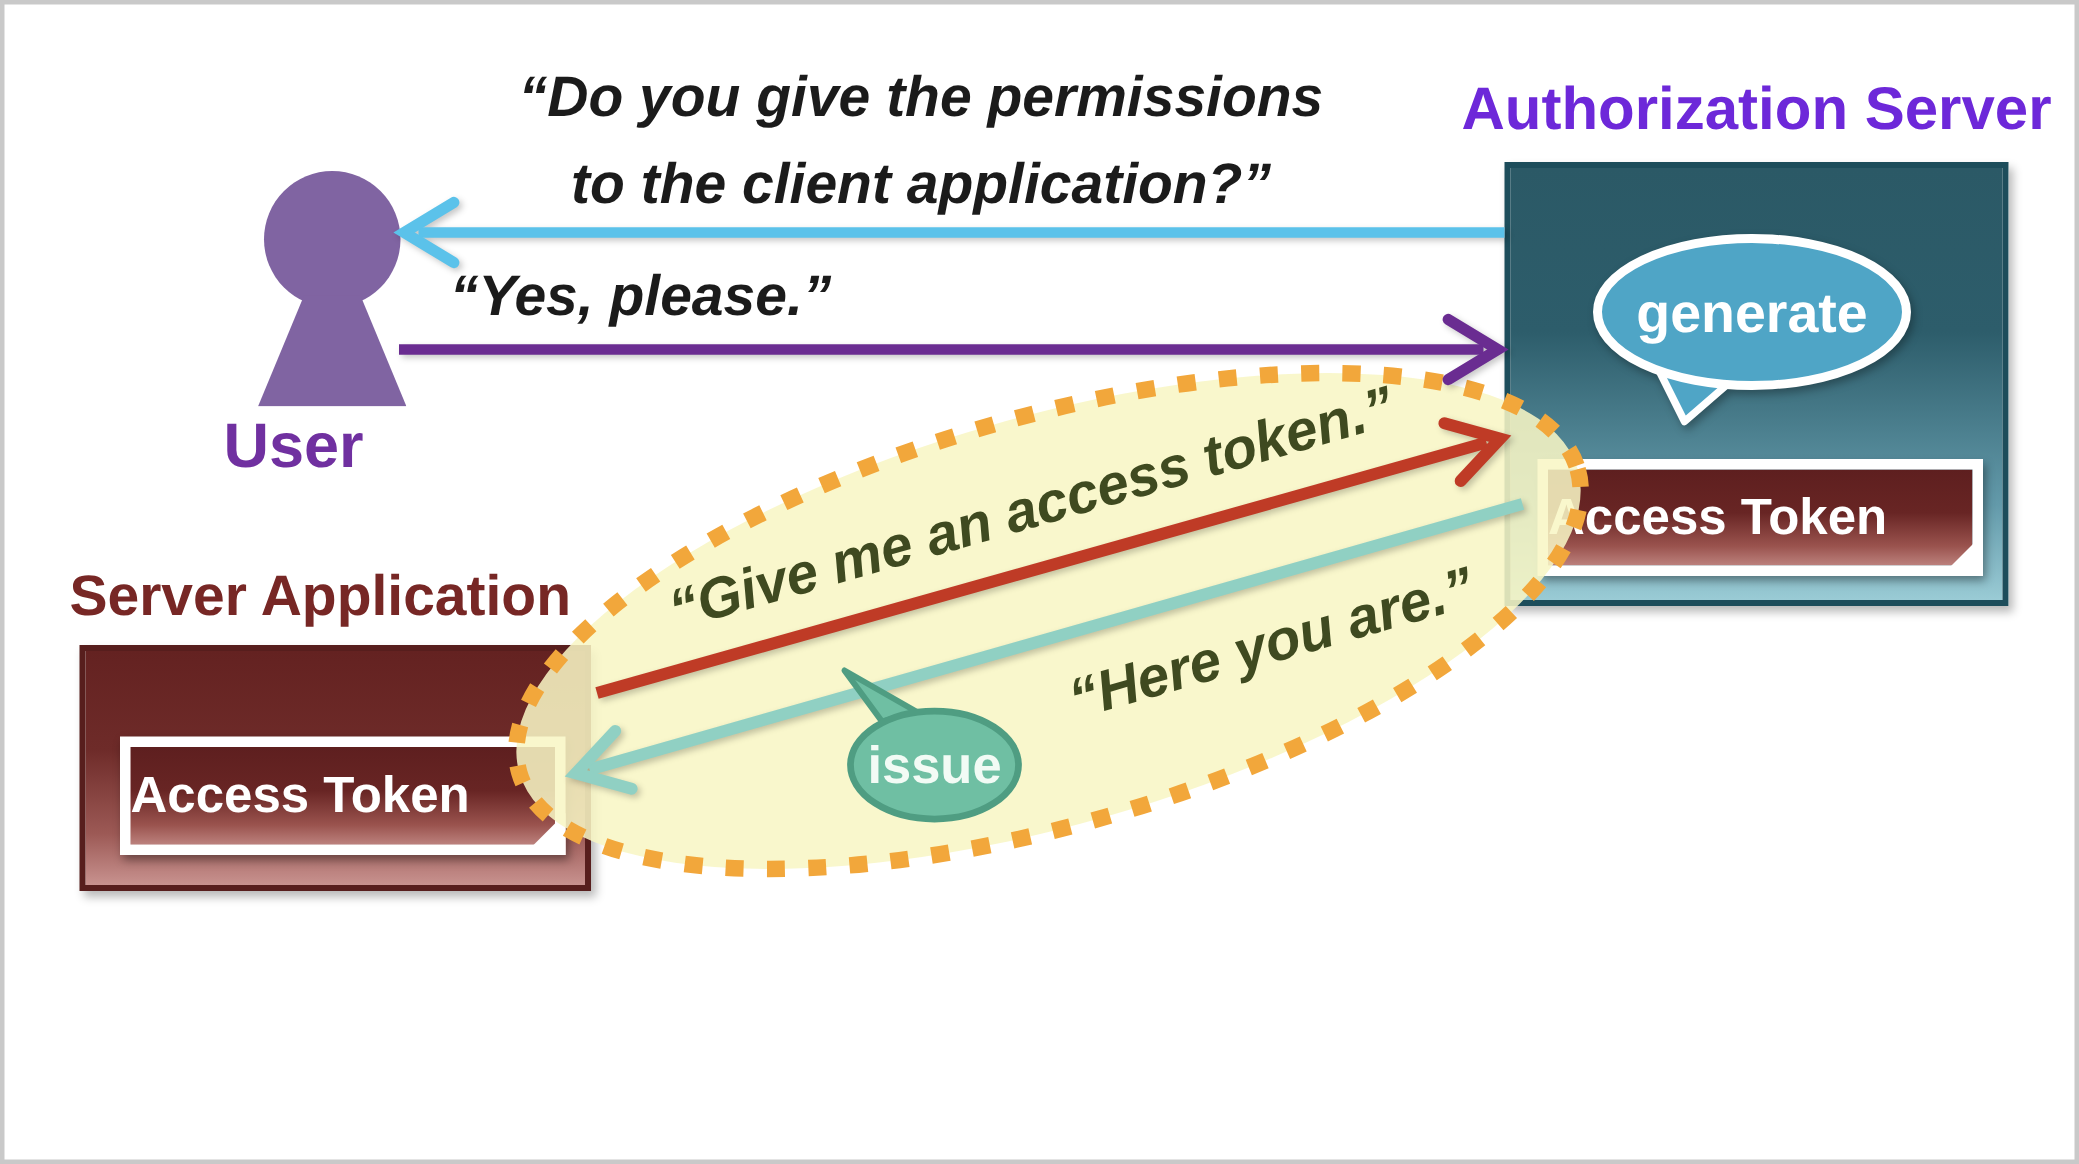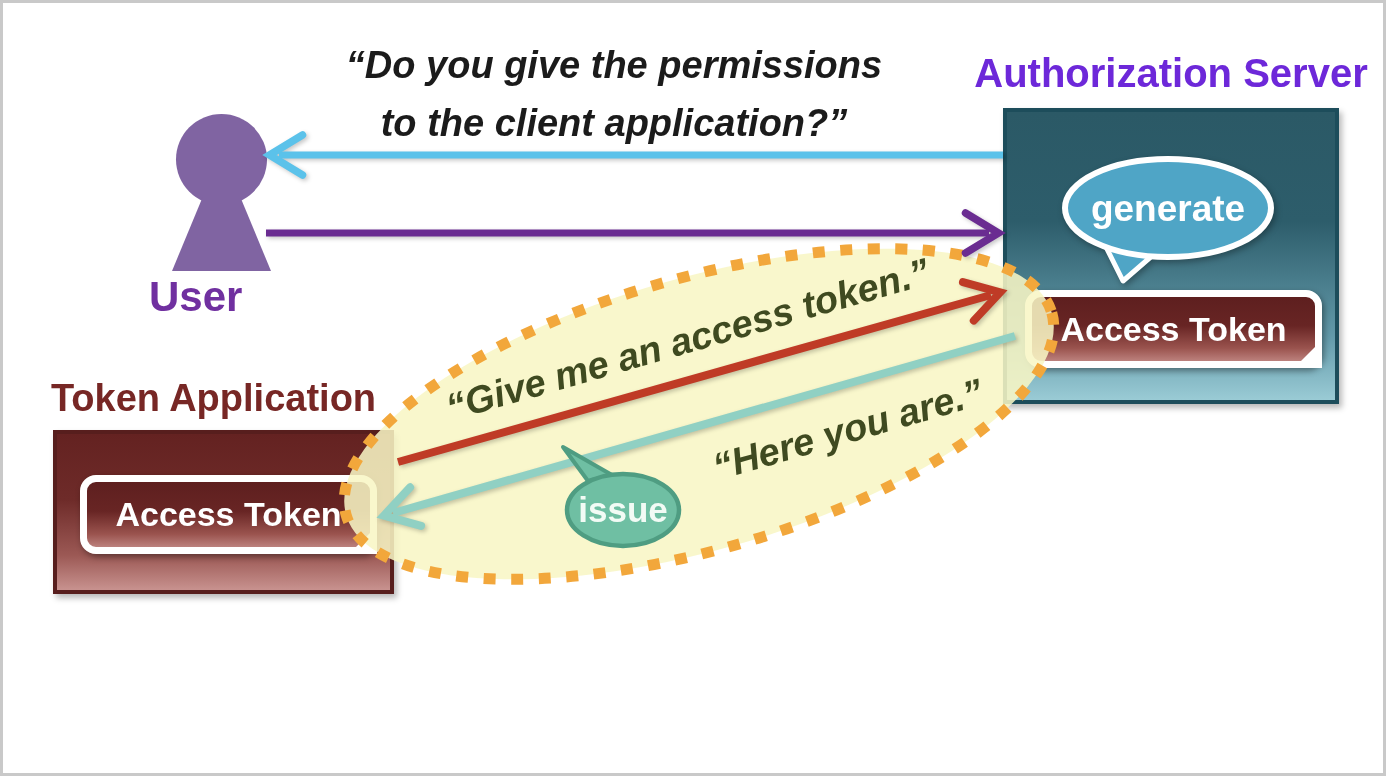--- a/index.html
+++ b/index.html
@@ -36,25 +36,26 @@
   }
   .client-box {
     position:absolute; left:50px; top:427px; width:341px; height:164px;
     background:linear-gradient(180deg,#642221 0%,#6E2B29 42%,#9C5955 78%,#C8928F 100%);
     border:4px solid #571E1D; box-sizing:border-box;
     box-shadow:3px 4px 6px rgba(0,0,0,.28);
   }
 
   
   .token {
-    position:absolute; border:7px solid #ffffff; border-radius:16px;
+    position:absolute; border:7px solid #ffffff; border-radius:0;
     background:linear-gradient(180deg,#5E1F1F 0%,#682524 45%,#9A534E 80%,#BC817D 100%);
-    display:flex; align-items:center; justify-content:center;
+    display:flex; align-items:center; 
     box-sizing:border-box; color:#ffffff;
     box-shadow:2px 3px 6px rgba(0,0,0,.4);
+    margin-top:16px;
   }
   .token-right { left:1022px; top:287px; width:297px; height:78px; }
   .token-left  { left:77px;   top:472px; width:297px; height:79px; }
   .token-label { font-size:34px; font-weight:600; }
   .token::after {
     content:""; position:absolute; right:-7px; bottom:-7px; width:0; height:0;
     border-style:solid; border-width:0 0 28px 28px;
     border-color:transparent transparent #ffffff transparent;
   }
 
@@ -105,22 +106,23 @@
   </svg>
 
   <div class="token token-right">
     <span class="token-label">Access Token</span>
   </div>
 
   <div class="p-head"></div>
   <div class="p-body"></div>
   <div class="lbl user-lbl">User</div>
 
+  <div class="q yes-q">“Yes, please.”</div>
 
-  <div class="lbl client-lbl">Token Application</div>
+  <div class="lbl client-lbl">Server Application</div>
   <div class="client-box"></div>
   <div class="token token-left">
     <span class="token-label">Access Token</span>
   </div>
 
   <svg class="abs" viewBox="0 0 1386 776" style="left:0;top:0;width:1386px;height:776px;">
     <ellipse class="hl-ell" cx="696" cy="411" rx="367" ry="136" transform="rotate(-16 696 411)"></ellipse>
   </svg>
 
   <svg class="abs arrows" viewBox="0 0 1386 776" style="left:0;top:0;width:1386px;height:776px;">

